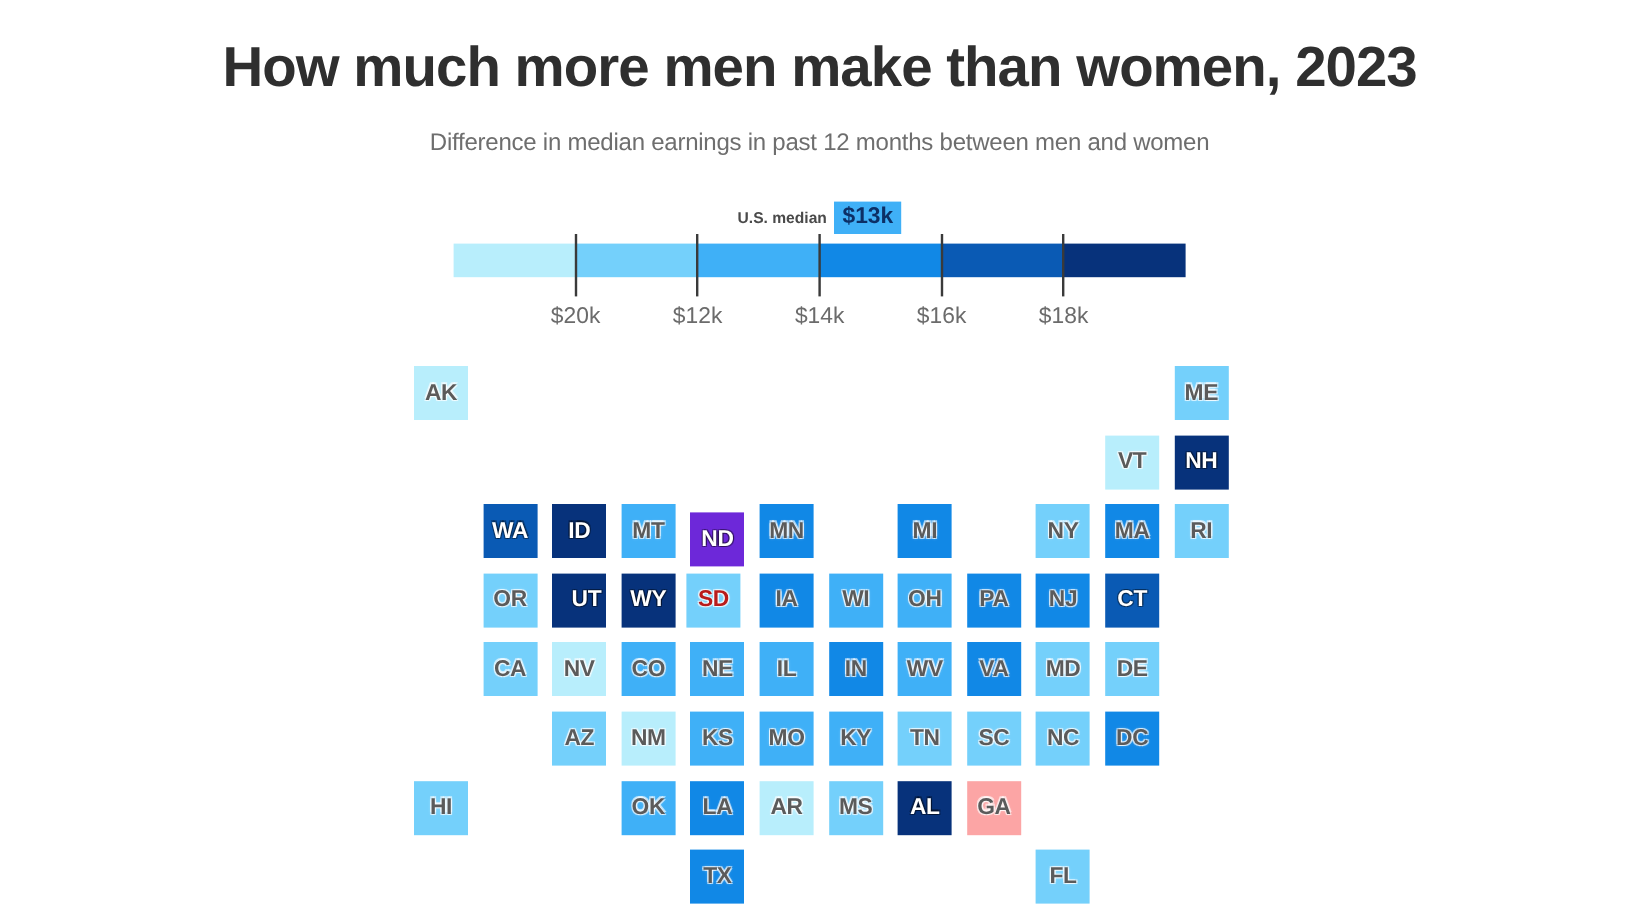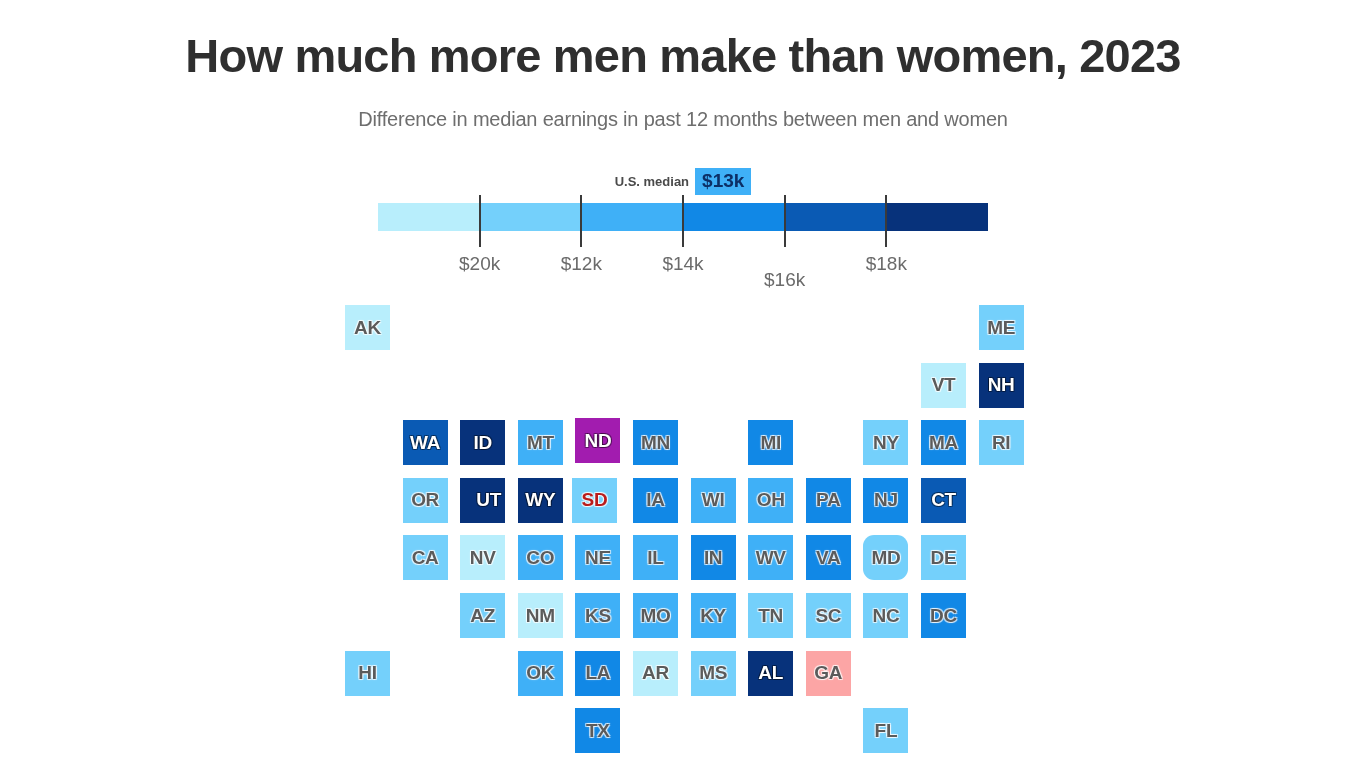--- a/index.html
+++ b/index.html
@@ -171,21 +171,21 @@
       <div class="tick-line" style="left: 100.667px;"></div>
       <div class="tick-line" style="left: 202.333px;"></div>
       <div class="tick-line" style="left: 304px;"></div>
       <div class="tick-line" style="left: 405.667px;"></div>
       <div class="tick-line" style="left: 507.333px;"></div>
     </div>
   <div class="legend-tick-labels" id="legend-tick-labels">
       <div class="tick-label" style="left: 101.667px;">$20k</div>
       <div class="tick-label" style="left: 203.333px;">$12k</div>
       <div class="tick-label" style="left: 305px;">$14k</div>
-      <div class="tick-label" style="left: 406.667px; margin-top: 16px;">$16k</div>
+      <div class="tick-label" style="left: 406.667px;">$16k</div>
       <div class="tick-label" style="left: 508.333px;">$18k</div>
     </div>
 </div>
 
 <div class="grid" id="state-grid">
     <div class="tile" style="left: 0px; top: 0px; background: rgb(184, 238, 252); color: rgb(91, 91, 91);">
       <span>AK</span>
     </div>
     <div class="tile" style="left: 633.6px; top: 0px; background: rgb(116, 208, 251); color: rgb(91, 91, 91);">
       <span>ME</span>
@@ -198,21 +198,21 @@
     </div>
     <div class="tile dark" style="left: 57.6px; top: 115.2px; background: rgb(10, 90, 180); color: rgb(255, 255, 255);">
       <span>WA</span>
     </div>
     <div class="tile dark" style="left: 115.2px; top: 115.2px; background: rgb(7, 50, 123); color: rgb(255, 255, 255);">
       <span>ID</span>
     </div>
     <div class="tile" style="left: 172.8px; top: 115.2px; background: rgb(63, 176, 247); color: rgb(91, 91, 91);">
       <span>MT</span>
     </div>
-    <div class="tile dark" style="left: 230.4px; top: 113px; background: #a21caf; color: rgb(255, 255, 255);">
+    <div class="tile dark" style="left: 230.4px; top: 122px; background: #6d28d9; color: rgb(255, 255, 255);">
       <span>ND</span>
     </div>
     <div class="tile" style="left: 288px; top: 115.2px; background: rgb(17, 136, 230); color: rgb(91, 91, 91);">
       <span>MN</span>
     </div>
     <div class="tile" style="left: 403.2px; top: 115.2px; background: rgb(17, 136, 230); color: rgb(91, 91, 91);">
       <span>MI</span>
     </div>
     <div class="tile" style="left: 518.4px; top: 115.2px; background: rgb(116, 208, 251); color: rgb(91, 91, 91);">
       <span>NY</span>
@@ -270,21 +270,21 @@
     </div>
     <div class="tile" style="left: 345.6px; top: 230.4px; background: rgb(17, 136, 230); color: rgb(91, 91, 91);">
       <span>IN</span>
     </div>
     <div class="tile" style="left: 403.2px; top: 230.4px; background: rgb(63, 176, 247); color: rgb(91, 91, 91);">
       <span>WV</span>
     </div>
     <div class="tile" style="left: 460.8px; top: 230.4px; background: rgb(17, 136, 230); color: rgb(91, 91, 91);">
       <span>VA</span>
     </div>
-    <div class="tile" style="left: 518.4px; top: 230.4px; background: rgb(116, 208, 251); color: rgb(91, 91, 91); border-radius: 11px;">
+    <div class="tile" style="left: 518.4px; top: 230.4px; background: rgb(116, 208, 251); color: rgb(91, 91, 91);">
       <span>MD</span>
     </div>
     <div class="tile" style="left: 576px; top: 230.4px; background: rgb(116, 208, 251); color: rgb(91, 91, 91);">
       <span>DE</span>
     </div>
     <div class="tile" style="left: 115.2px; top: 288px; background: rgb(116, 208, 251); color: rgb(91, 91, 91);">
       <span>AZ</span>
     </div>
     <div class="tile" style="left: 172.8px; top: 288px; background: rgb(184, 238, 252); color: rgb(91, 91, 91);">
       <span>NM</span>

